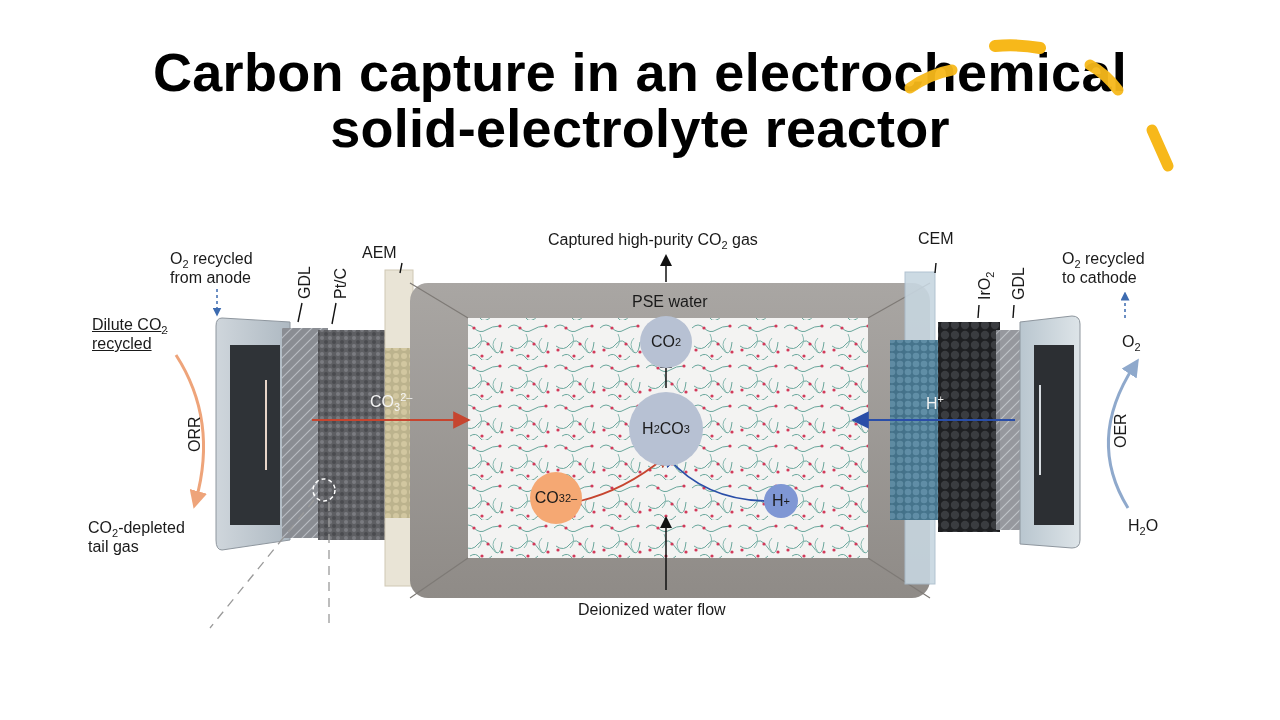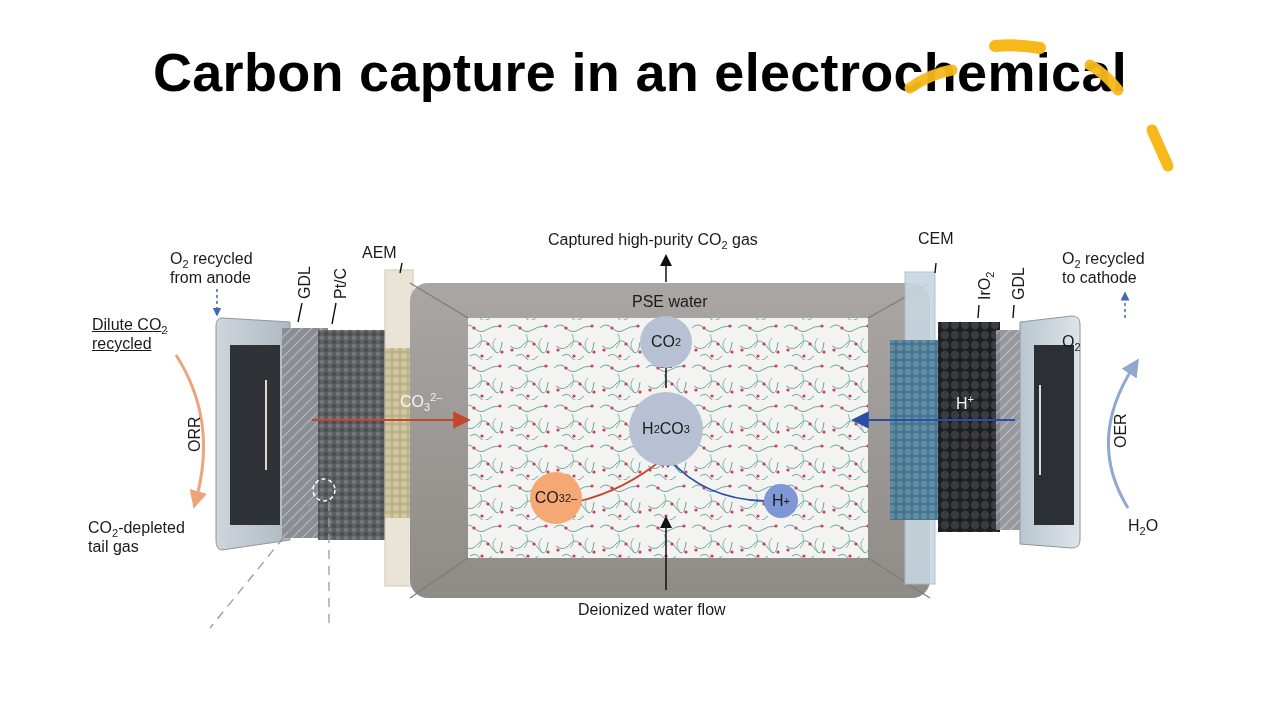--- a/index.html
+++ b/index.html
@@ -6,27 +6,28 @@
   body{width:1280px;height:720px;position:relative;overflow:hidden;font-family:"Liberation Sans",sans-serif;color:#111;}
   .title{position:absolute;left:0;top:44px;width:1280px;text-align:center;font-weight:bold;font-size:54px;line-height:56px;color:#000;letter-spacing:0.3px;}
   .title div{white-space:nowrap;}
   .deco{position:absolute;left:0;top:0;width:1280px;height:720px;pointer-events:none;}
   .lbl{position:absolute;font-size:16px;line-height:19px;color:#1a1a1a;white-space:nowrap;}
   .lbl.c{}
   .rot{position:absolute;font-size:16px;color:#1a1a1a;transform:rotate(-90deg);transform-origin:left top;white-space:nowrap;}
   sub,sup{font-size:11px;line-height:0;}
   .bubble{position:absolute;border-radius:50%;display:flex;align-items:center;justify-content:center;font-size:16px;color:#1a1a1a;}
   .diagram{position:absolute;left:0;top:0;width:1280px;height:720px;}
-  .white{color:#f4f4f4;margin-left:30px;}
+  .white{color:#f4f4f4;}
 </style>
 </head>
 <body>
 
 <div class="title">
   <div>Carbon capture in an electrochemical</div>
+  <div>solid-electrolyte reactor</div>
 </div>
 
 <svg class="deco" viewBox="0 0 1280 720">
   <path d="M910 88 Q930 74 952 70" stroke="#f7b81a" stroke-width="11" fill="none" stroke-linecap="round" opacity="0.95"></path>
   <path d="M995 46 Q1018 44 1040 48" stroke="#f7b81a" stroke-width="12" fill="none" stroke-linecap="round"></path>
   <path d="M1090 65 Q1106 74 1118 90" stroke="#f7b81a" stroke-width="11" fill="none" stroke-linecap="round" opacity="0.95"></path>
   <path d="M1152 130 Q1160 148 1168 166" stroke="#f7b81a" stroke-width="11" fill="none" stroke-linecap="round"></path>
 </svg>
 
 <svg class="diagram" viewBox="0 0 1280 720">
@@ -206,19 +207,19 @@
   <span>IrO</span><sub>2</sub>
 </div>
 <div class="rot" style="left:1010px;top:300px;">GDL</div>
 <div class="lbl white" style="left:926px;top:394px;">
   <span>H</span><sup>+</sup>
 </div>
 <div class="lbl c" style="left:1062px;top:249px;width:120px;">
   <div><span>O</span><sub>2</sub><span> recycled</span></div>
   <div>to cathode</div>
 </div>
-<div class="lbl" style="left:1062px;top:332px;text-align:right;">
+<div class="lbl" style="left:1122px;top:332px;text-align:right;">
   <span>O</span><sub>2</sub>
 </div>
 <div class="rot" style="left:1112px;top:448px;">OER</div>
 <div class="lbl" style="left:1128px;top:516px;">
   <span>H</span><sub>2</sub><span>O</span>
 </div>
 
 </body></html>

